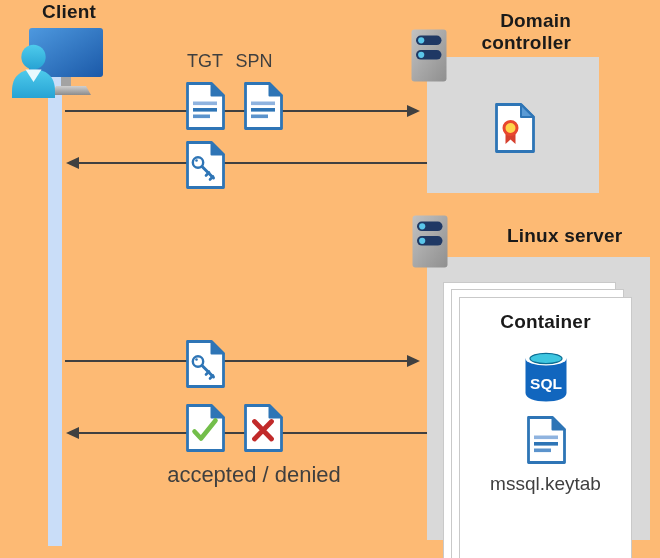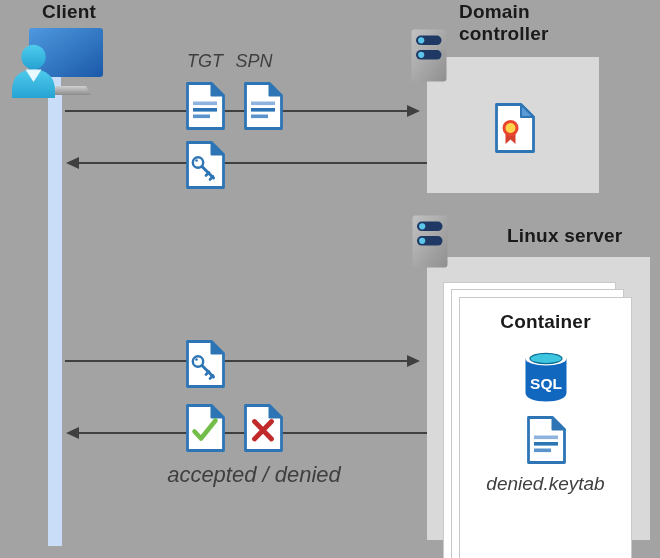--- a/index.html
+++ b/index.html
@@ -1,26 +1,26 @@
 <!DOCTYPE html>
 <html><head>
 <meta charset="utf-8">
 <style>
   html,body{margin:0;padding:0;background:#ffffff;}
   #stage{
-    position:relative;width:660px;height:558px;background:#a3a3a3;overflow:hidden;
+    position:relative;width:660px;height:558px;background:#fdba74;overflow:hidden;
     font-family:"Liberation Sans","DejaVu Sans",sans-serif;
   }
   .abs{position:absolute;}
   .heading{
     font-weight:bold;font-size:19px;line-height:22px;color:#1a1a1a;
     letter-spacing:0.2px;
   }
   .sublabel{
-    font-size:18px;color:#3f3f3f;line-height:22px;font-style:italic;
+    font-size:18px;color:#3f3f3f;line-height:22px;
   }
   .center{text-align:center;}
   .lifeline{
     left:48px;top:72px;width:14px;height:474px;background:#c9ddf8;z-index:0;
   }
   .graybox{background:#d9d9d9;z-index:1;}
   .card{
     background:#ffffff;border:1px solid #c9c9c9;width:173px;height:295px;
     box-sizing:border-box;
   }
@@ -96,21 +96,21 @@
 
   <svg class="abs icon" style="left:185px;top:141px;" width="41" height="48" viewBox="0 0 41 48">
     <path d="M2.5,1.5 H26.5 L38.5,13.5 V46.5 H2.5 Z" fill="#ffffff" stroke="#2E75B6" stroke-width="2.8" stroke-linejoin="round"></path>
     <path d="M26.5,1.5 V13.5 H38.5 Z" fill="#2E75B6" stroke="#2E75B6" stroke-width="2" stroke-linejoin="round"></path>
     <circle cx="13" cy="21.5" r="5.2" fill="#ffffff" stroke="#2E75B6" stroke-width="2.4"></circle>
     <circle cx="11.5" cy="19.5" r="1.3" fill="#2E75B6"></circle>
     <path d="M17,25.5 L28.5,37" stroke="#2E75B6" stroke-width="3" stroke-linecap="round" fill="none"></path>
     <path d="M24,31.5 L21,34.5 M28,35.5 L25,38.5" stroke="#2E75B6" stroke-width="2.6" stroke-linecap="round" fill="none"></path>
   </svg>
 
-  <div class="abs heading label-layer" style="left:459px;top:1px;width:112px;">Domain controller</div>
+  <div class="abs heading label-layer" style="left:459px;top:10px;width:112px;text-align:right;">Domain controller</div>
   <div class="abs graybox" style="left:427px;top:57px;width:172px;height:136px;"></div>
   <svg class="abs icon" style="left:411px;top:29px;" width="36" height="53" viewBox="0 0 36 53">
     <defs>
       <linearGradient id="gsrv1" x1="0" y1="0" x2="1" y2="1">
         <stop offset="0" stop-color="#C2C2C2"></stop>
           <stop offset="1" stop-color="#8F8F8F"></stop>
       </linearGradient>
     </defs>
     <rect x="0.5" y="0.5" width="35" height="52" rx="3" fill="url(#gsrv1)"></rect>
     <rect x="5" y="6.5" width="25.5" height="9.6" rx="4.8" fill="#1F3864"></rect>
@@ -154,21 +154,21 @@
       <text x="23" y="39" text-anchor="middle" font-family="Liberation Sans, sans-serif" font-size="15.5" font-weight="bold" fill="#ffffff">SQL</text>
     </svg>
 
     <svg class="abs" style="left:66px;top:117px;" width="41" height="50" viewBox="0 0 41 48">
       <path d="M2.5,1.5 H26.5 L38.5,13.5 V46.5 H2.5 Z" fill="#ffffff" stroke="#2E75B6" stroke-width="2.8" stroke-linejoin="round"></path>
       <path d="M26.5,1.5 V13.5 H38.5 Z" fill="#2E75B6" stroke="#2E75B6" stroke-width="2" stroke-linejoin="round"></path>
       <rect x="8" y="19.5" width="24" height="3.6" fill="#8FB3DF"></rect>
       <rect x="8" y="26" width="24" height="3.6" fill="#2E75B6"></rect>
       <rect x="8" y="32.5" width="17" height="3.6" fill="#5B93CC"></rect>
     </svg>
-    <div class="abs sublabel center" style="left:0;top:175px;width:171px;font-size:19px;">denied.keytab</div>
+    <div class="abs sublabel center" style="left:0;top:175px;width:171px;font-size:19px;">mssql.keytab</div>
   </div>
 
   <div class="abs arrow-line" style="left:65px;top:360px;width:345px;"></div>
   <div class="abs arrow-head right" style="left:407px;top:355px;"></div>
 
   <svg class="abs icon" style="left:185px;top:340px;" width="41" height="48" viewBox="0 0 41 48">
     <path d="M2.5,1.5 H26.5 L38.5,13.5 V46.5 H2.5 Z" fill="#ffffff" stroke="#2E75B6" stroke-width="2.8" stroke-linejoin="round"></path>
     <path d="M26.5,1.5 V13.5 H38.5 Z" fill="#2E75B6" stroke="#2E75B6" stroke-width="2" stroke-linejoin="round"></path>
     <circle cx="13" cy="21.5" r="5.2" fill="#ffffff" stroke="#2E75B6" stroke-width="2.4"></circle>
     <circle cx="11.5" cy="19.5" r="1.3" fill="#2E75B6"></circle>

